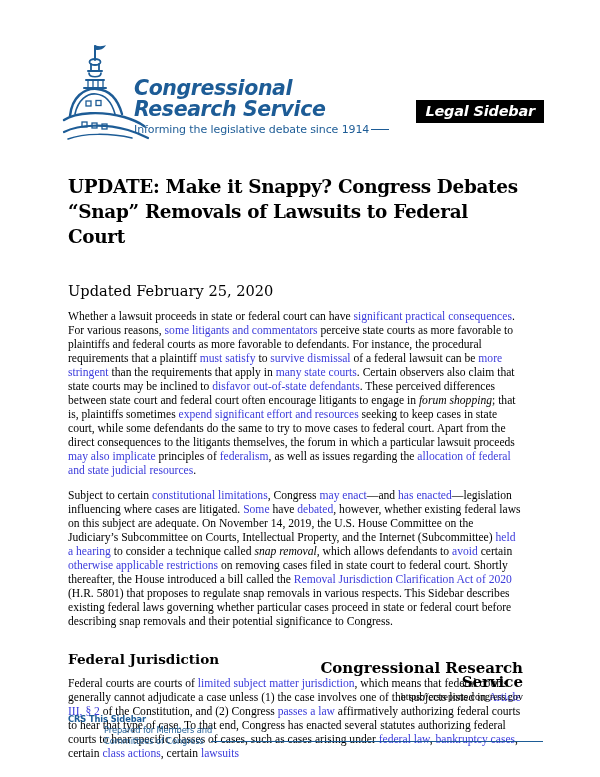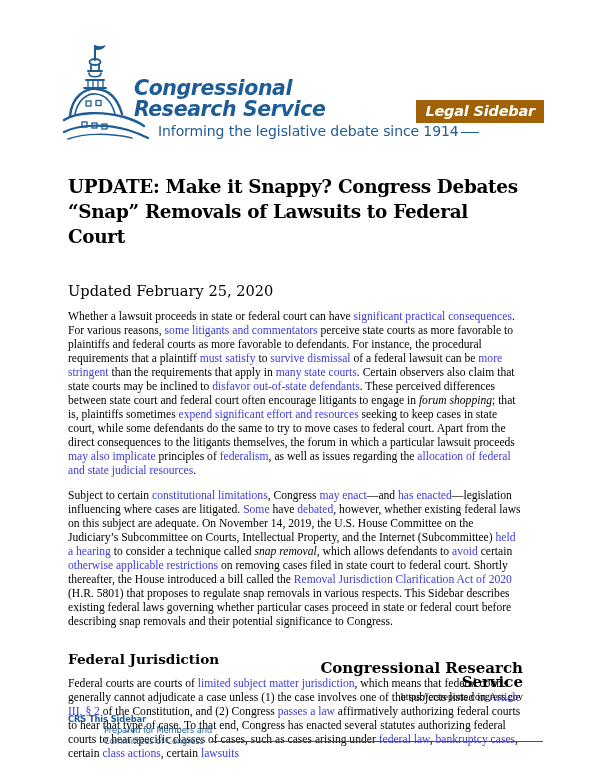--- a/index.html
+++ b/index.html
@@ -47,39 +47,38 @@
     font-weight: 700;
     font-style: italic;
     font-size: 20.5px;
     letter-spacing: -0.4px;
     color: #1d5c96;
     line-height: 21px;
     white-space: nowrap;
   }
   .logo-tag {
     font-family: "DejaVu Sans", sans-serif;
-    font-size: 14px;
+    font-size: 11px;
     color: #1d5c96;
     letter-spacing: -0.1px;
     margin-top: 3px;
     white-space: nowrap;
-    margin-left: 24px;
   }
   .logo-tag-rule {
     display: inline-block;
     width: 18px;
     height: 1px;
     background: #1d5c96;
     vertical-align: 3px;
     margin-left: 2px;
   }
   .sidebar-badge {
     position: absolute;
     right: 0; top: 58px;
-    background: #a16207;
+    background: #000000;
     color: #ffffff;
     font-family: "DejaVu Sans", sans-serif;
     font-weight: 700;
     font-style: italic;
     font-size: 14.5px;
     letter-spacing: -0.2px;
     padding: 3px 9px 4px 9px;
     white-space: nowrap;
   }
 

